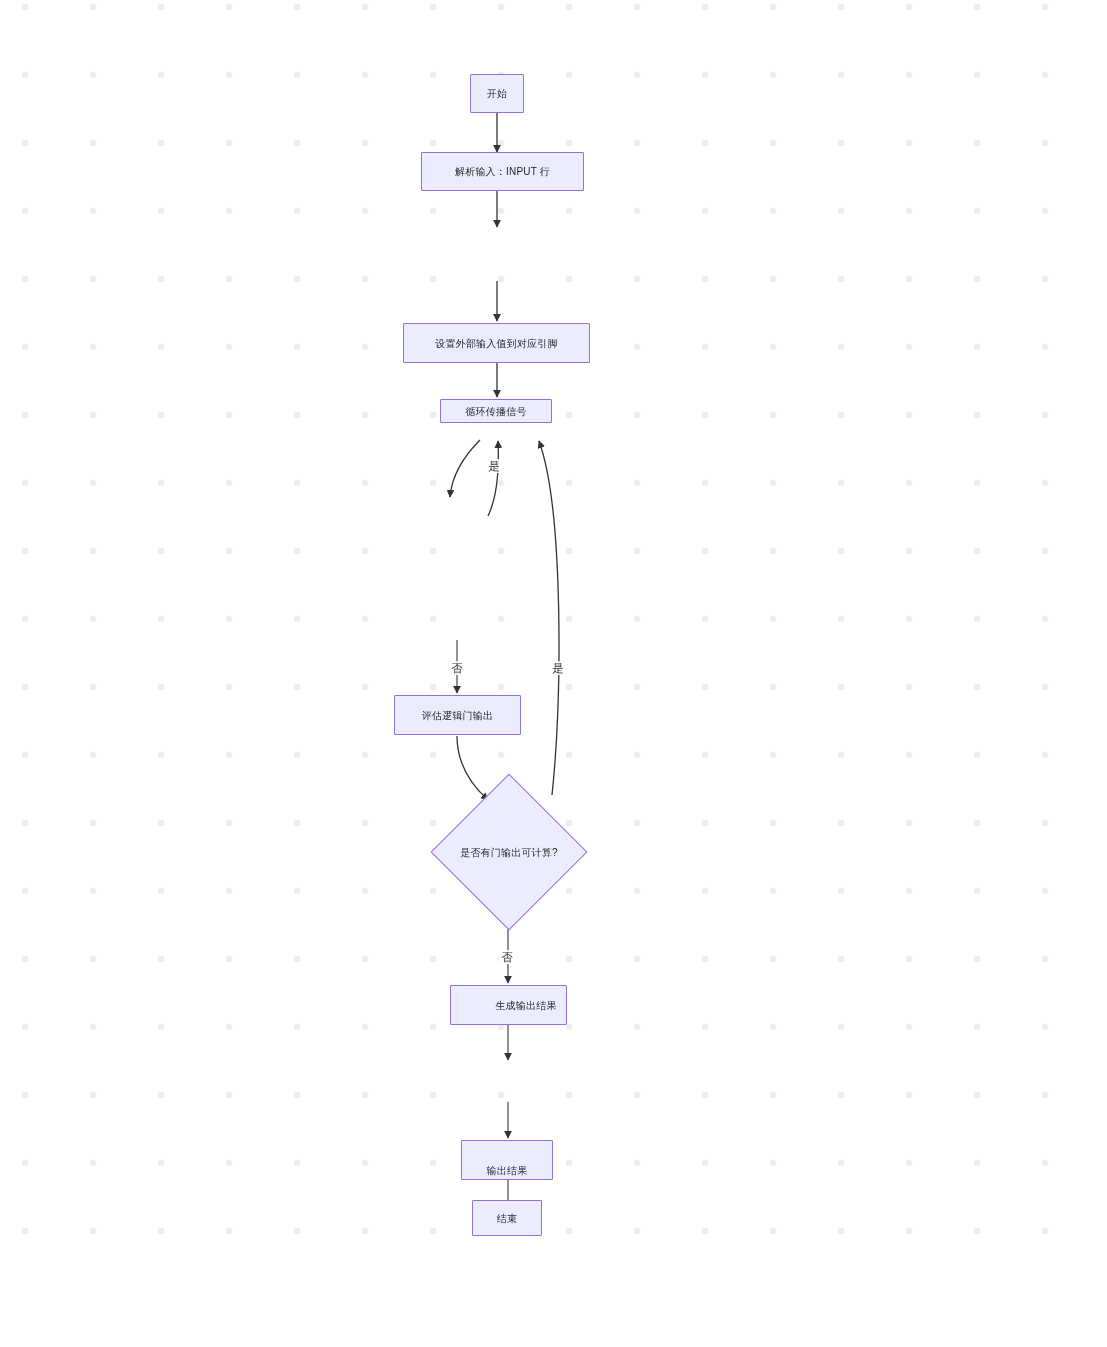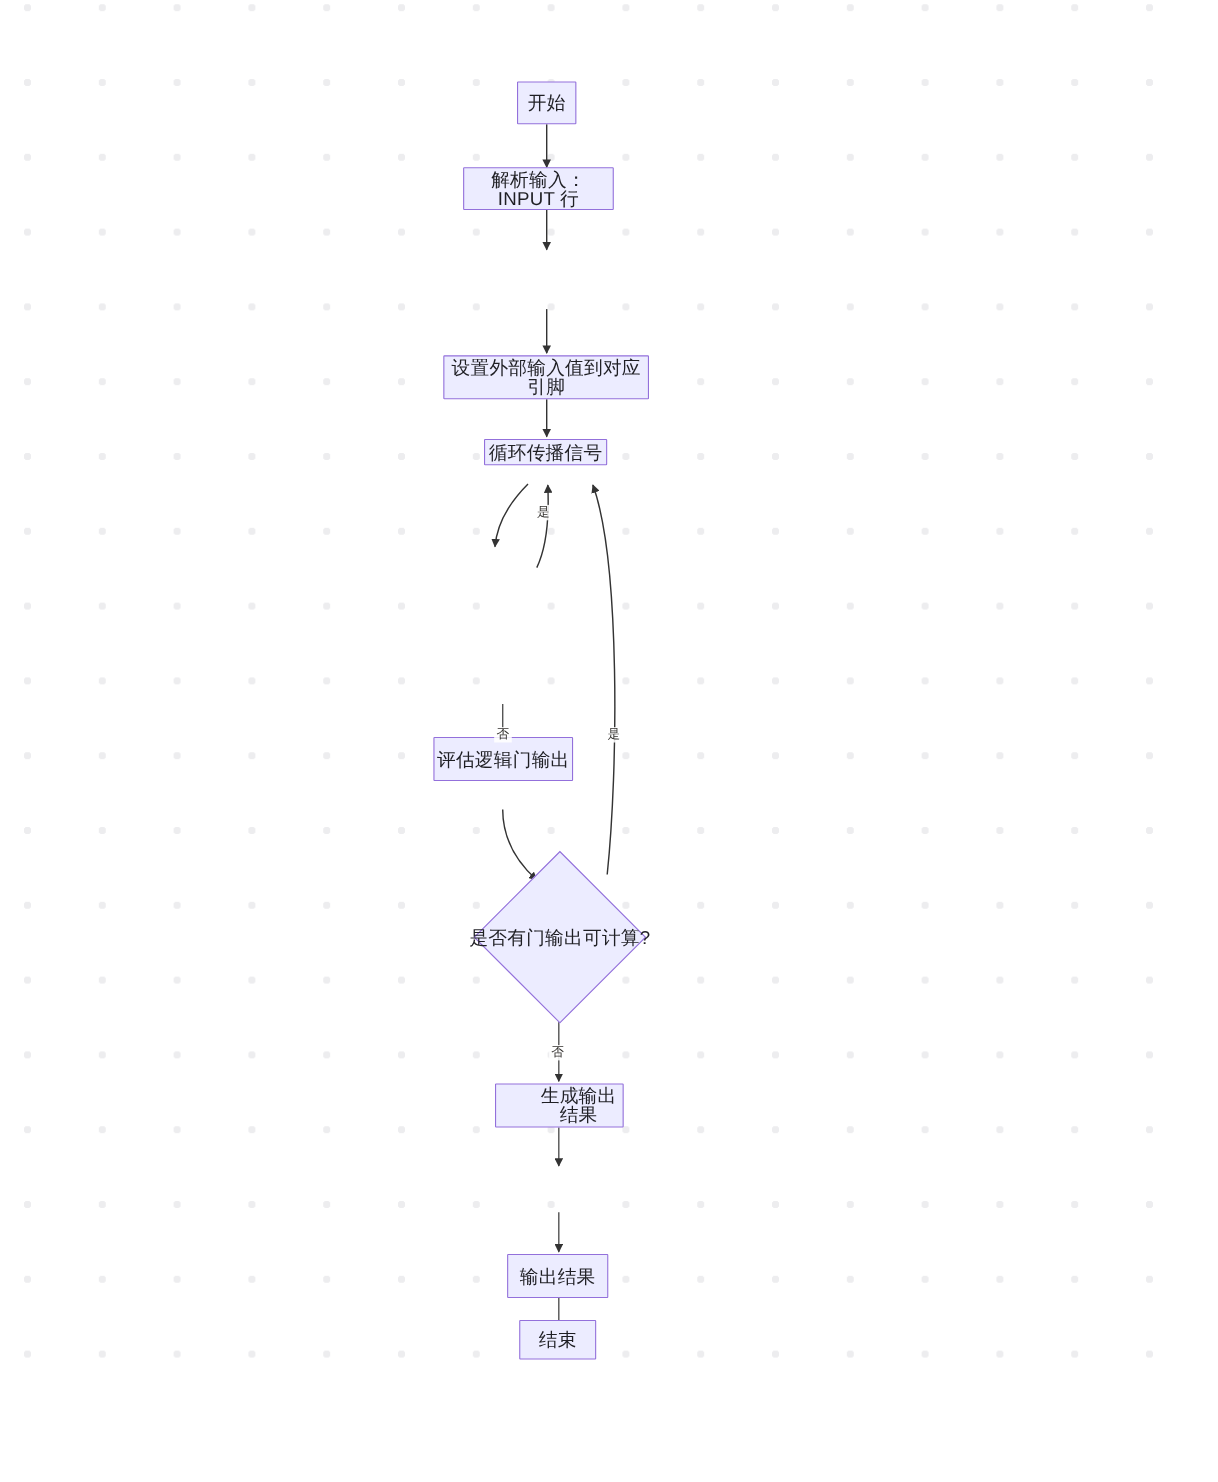--- a/index.html
+++ b/index.html
@@ -49,21 +49,21 @@
     pointer-events: none;
   }
   .node {
     position: absolute;
     box-sizing: border-box;
     display: flex;
     align-items: center;
     justify-content: center;
     text-align: center;
     color: #1f1f24;
-    font-size: 17px;
+    font-size: 10px;
     line-height: 17px;
     letter-spacing: 0.2px;
   }
   .node.box {
     background: #ececff;
     border: 1px solid #9370db;
     border-radius: 1px;
   }
   .node.decision {
     background: transparent;
@@ -132,49 +132,49 @@
       <path d="M 508 1102 L 508 1138" stroke="#555555"></path>
 
       <path d="M 508 1180 L 508 1214" stroke="#555555"></path>
     </g>
   </svg>
 
   <div class="node box" style="left:470px; top:74px; width:54px; height:39px;">
     <span>开始</span>
   </div>
 
-  <div class="node box" style="left:421px; top:152px; width:137px; height:39px;">
+  <div class="node box" style="left:421px; top:152px; width:163px; height:39px;">
     <span>解析输入：INPUT 行</span>
   </div>
 
 
   <div class="node box" style="left:403px; top:323px; width:187px; height:40px;">
     <span>设置外部输入值到对应引脚</span>
   </div>
 
   <div class="node box" style="left:440px; top:399px; width:112px; height:24px;">
     <span>循环传播信号</span>
   </div>
 
 
-  <div class="node box" style="left:394px; top:670px; width:127px; height:40px;">
+  <div class="node box" style="left:394px; top:695px; width:127px; height:40px;">
     <span>评估逻辑门输出</span>
   </div>
 
   <div class="node decision" style="left:431px; top:775px; width:156px; height:154px;">
     <span class="dshape" style="width:109px; height:109px;"></span>
     <span class="dtext">是否有门输出可计算?</span>
   </div>
 
   <div class="node box" style="left:450px; top:985px; width:117px; height:40px;padding-left:35px;">
     <span>生成输出结果</span>
   </div>
 
 
-  <div class="node box" style="left:461px; top:1140px; width:92px; height:40px;">
+  <div class="node box" style="left:461px; top:1140px; width:92px; height:40px;align-items:flex-end;">
     <span>输出结果</span>
   </div>
 
   <div class="node box" style="left:472px; top:1200px; width:70px; height:36px;">
     <span>结束</span>
   </div>
 
   <span class="elabel" style="left:494px; top:466px;">是</span>
   <span class="elabel" style="left:457px; top:668px;">否</span>
   <span class="elabel" style="left:558px; top:668px;">是</span>

